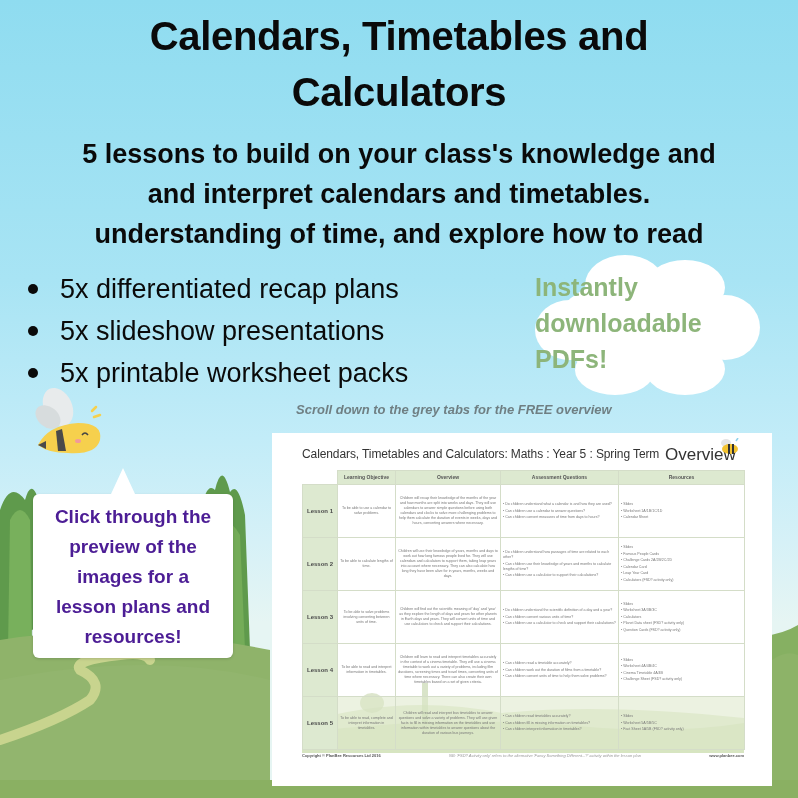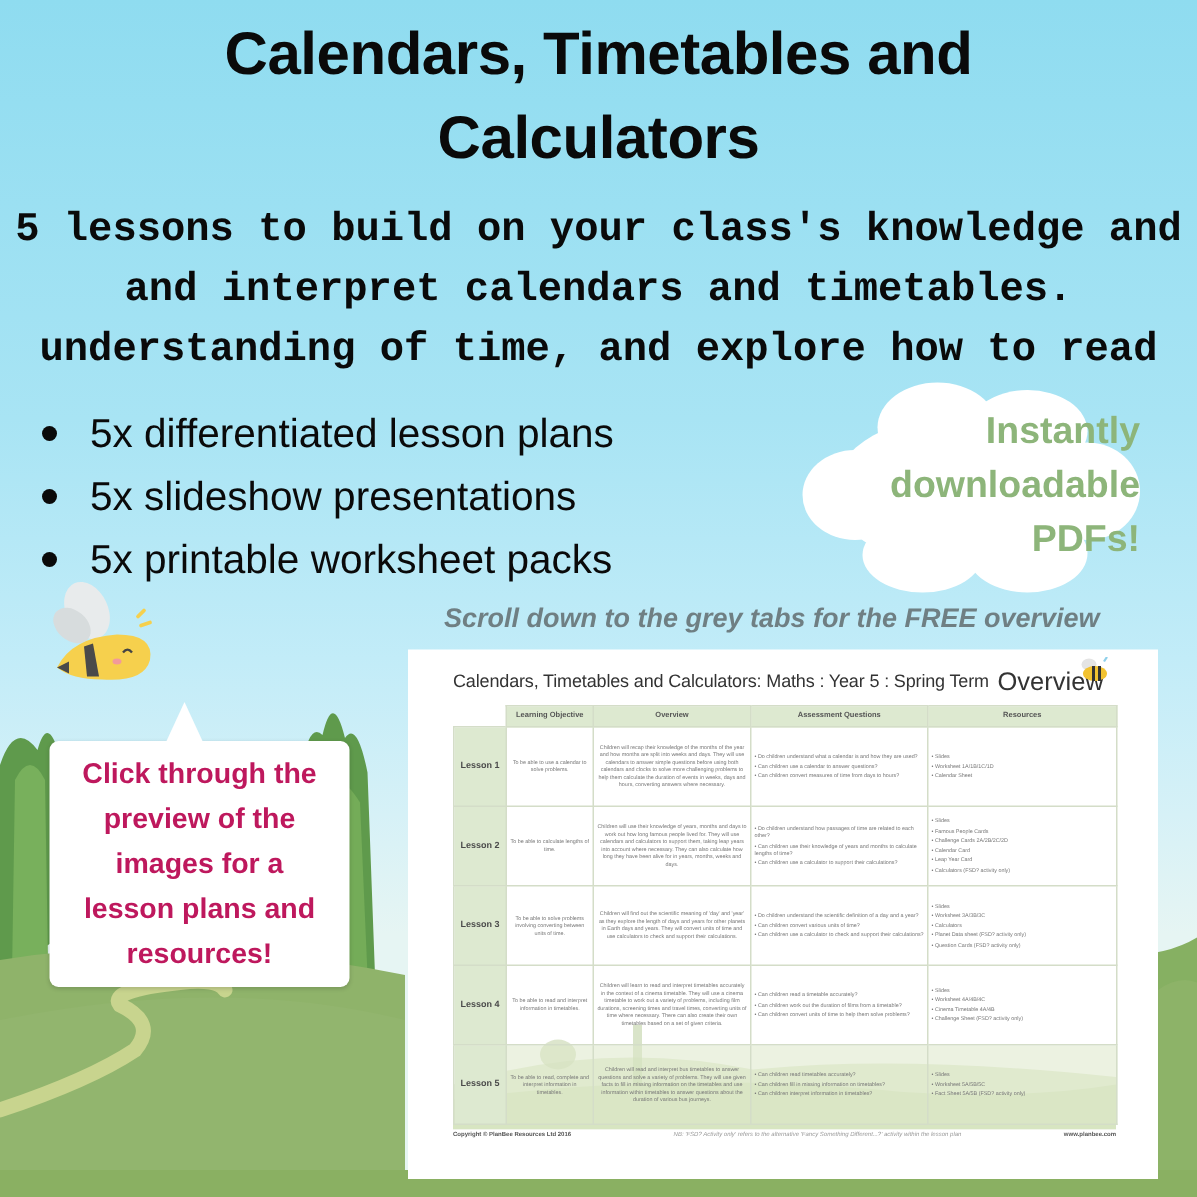--- a/index.html
+++ b/index.html
@@ -11,59 +11,58 @@
   }
   .hero-title {
     position: absolute; left: 0; top: 8px; width: 798px;
     text-align: center; font-weight: bold; font-size: 40px; line-height: 56px;
     color: #0a0a0a; letter-spacing: -0.3px;
   }
   .hero-sub {
     position: absolute; left: 0; top: 134px; width: 798px;
     text-align: center; font-weight: bold; font-size: 27px; line-height: 40px;
     color: #0a0a0a;
-    font-family: Liberation Mono, monospace;
   }
   .bullets {
     position: absolute; left: 24px; top: 268px; list-style: none;
   }
   .bullets li {
     font-size: 27px; line-height: 42px; color: #0a0a0a; display: flex; align-items: center;
   }
   .bullets .dot {
     width: 10px; height: 10px; border-radius: 50%; background: #0a0a0a; margin-right: 22px; margin-left: 4px;
   }
   
   .cloud { position: absolute; left: 535px; top: 255px; width: 225px; height: 140px; }
   .cloud .puff { position: absolute; background: #fff; border-radius: 50%; }
   .cloud-text {
-    position: absolute; left: 0; top: 14px; width: 225px; text-align: right;
+    position: absolute; left: 0; top: 14px; width: 225px; text-align: left;
     font-weight: bold; font-size: 25px; line-height: 36px; color: #8db57a;
   }
   .scroll-note {
     position: absolute; left: 296px; top: 402px; font-style: italic; font-weight: bold;
-    font-size: 18px; color: #6f7f83;
+    font-size: 13px; color: #6f7f83;
   }
   
   .landscape { position: absolute; left: 0; top: 420px; width: 798px; height: 378px; overflow: hidden; }
   
   .bee { position: absolute; left: 28px; top: 385px; width: 80px; height: 70px; }
   
   .callout {
     position: absolute; left: 33px; top: 494px; width: 200px; height: 164px;
     background: #fff; border-radius: 6px;
     box-shadow: 0 1px 3px rgba(0,0,0,0.15);
   }
   .callout::before {
     content: ""; position: absolute; left: 78px; top: -26px;
     border-left: 12px solid transparent; border-right: 12px solid transparent; border-bottom: 26px solid #fff;
   }
   .callout-text {
     position: absolute; left: 0; top: 8px; width: 200px; text-align: center;
-    font-weight: bold; font-size: 19px; line-height: 30px; color: #be185d;
+    font-weight: bold; font-size: 19px; line-height: 30px; color: #4c1d95;
   }
   
   .doc {
     position: absolute; left: 272px; top: 433px; width: 500px; height: 353px;
     background: #fff; overflow: hidden;
   }
   .doc-title {
     position: absolute; left: 30px; top: 14px; font-size: 12px; font-weight: normal; color: #333;
     letter-spacing: -0.1px;
   }
@@ -130,21 +129,21 @@
 
 <div class="hero-sub">
   <div>5 lessons to build on your class's knowledge and</div>
   <div>and interpret calendars and timetables.</div>
   <div>understanding of time, and explore how to read</div>
 </div>
 
 <ul class="bullets">
   <li>
       <span class="dot"></span>
-      <span>5x differentiated lesson plans</span>
+      <span>5x differentiated recap plans</span>
     </li>
   <li>
       <span class="dot"></span>
       <span>5x slideshow presentations</span>
     </li>
   <li>
       <span class="dot"></span>
       <span>5x printable worksheet packs</span>
     </li>
 </ul>

